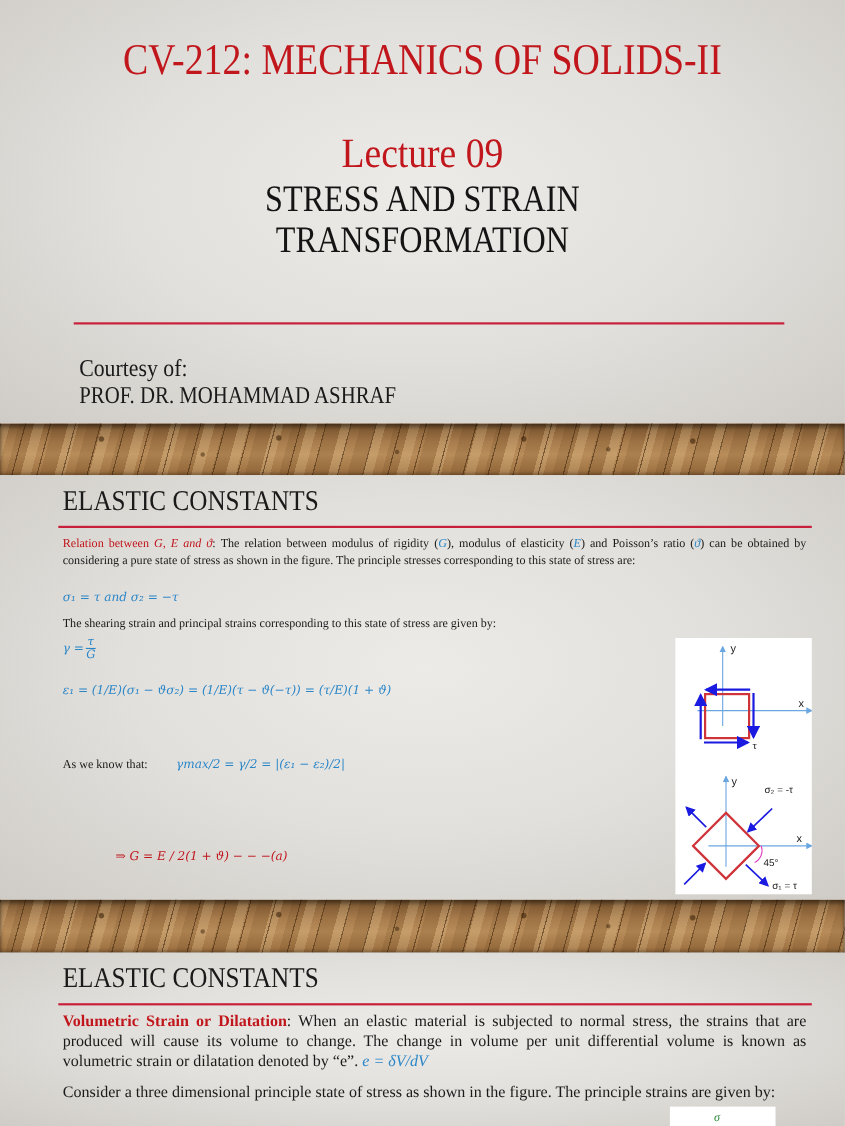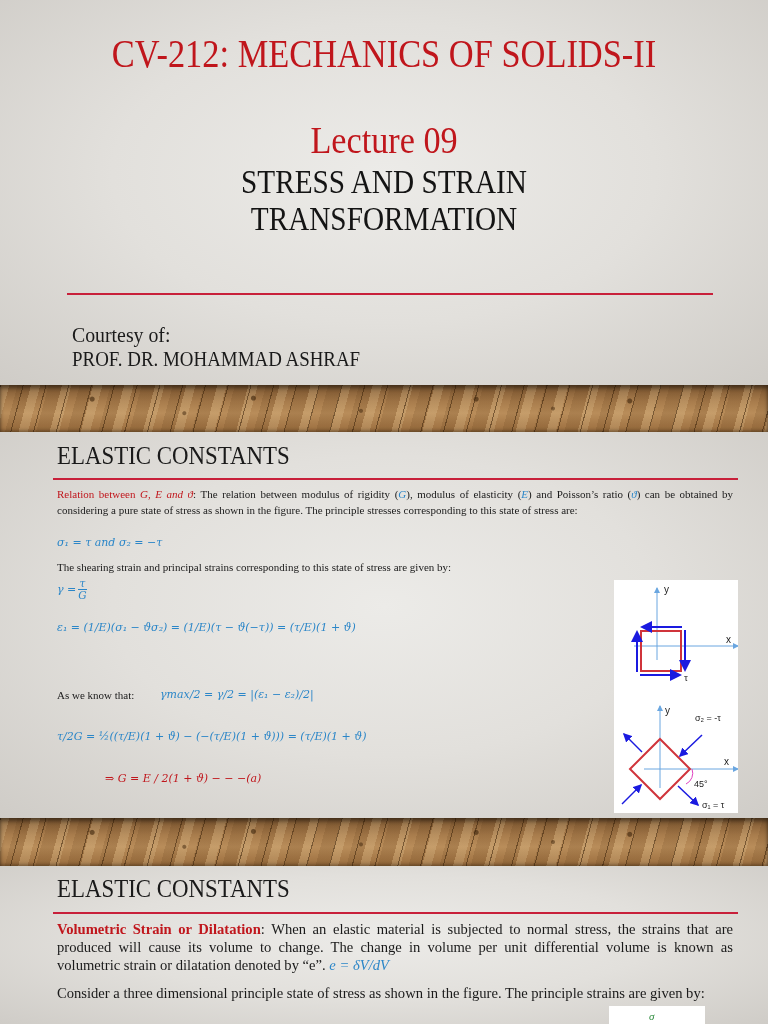--- a/index.html
+++ b/index.html
@@ -75,21 +75,20 @@
   </div>
   <div class="math" style="top:104px;">σ₁ = τ and σ₂ = −τ</div>
   <div class="body-txt p2" style="top:128px;">The shearing strain and principal strains corresponding to this state of stress are given by:</div>
 
   <div class="math" style="top:146px;">
     <span>γ =</span><span class="frac"><span>τ</span><span class="den">G</span></span>
   </div>
   <div class="math" style="top:189px;">ε₁ = (1/E)(σ₁ − ϑσ₂) = (1/E)(τ − ϑ(−τ)) = (τ/E)(1 + ϑ)</div>
   <div class="body-txt p2" style="top:256px;width:120px;">As we know that:</div>
   <div class="math" style="top:256px;left:160px;">γmax/2 = γ/2 = |(ε₁ − ε₂)/2|</div>
-  <div class="math" style="top:298px;">τ/2G = ½((τ/E)(1 + ϑ) − (−(τ/E)(1 + ϑ))) = (τ/E)(1 + ϑ)</div>
   <div class="math red" style="top:340px;">⇒ G = E / 2(1 + ϑ) − − −(a)</div>
 
   <div class="figbox" style="left:614px;top:148px;width:124px;height:233px;">
     <svg width="124" height="233" viewBox="0 0 124 233">
       <defs>
         <marker id="ab" markerWidth="6" markerHeight="6" refX="5" refY="3" orient="auto">
             <path d="M0,0 L6,3 L0,6 z" fill="#1a1ae0"></path>
           </marker>
         <marker id="al" markerWidth="6" markerHeight="6" refX="5" refY="3" orient="auto">
             <path d="M0,0 L6,3 L0,6 z" fill="#6aa6e0"></path>

